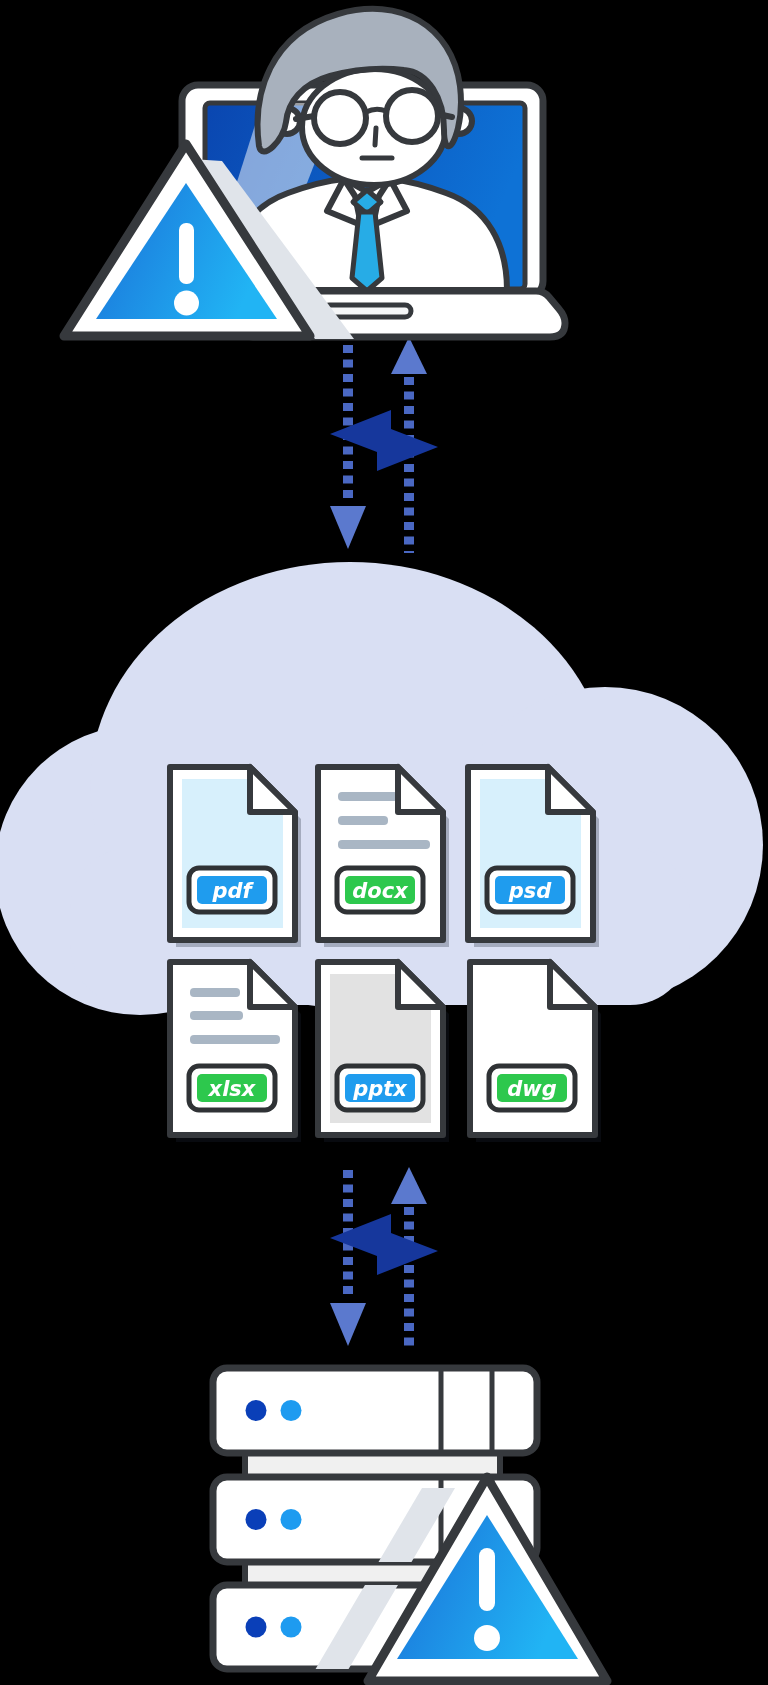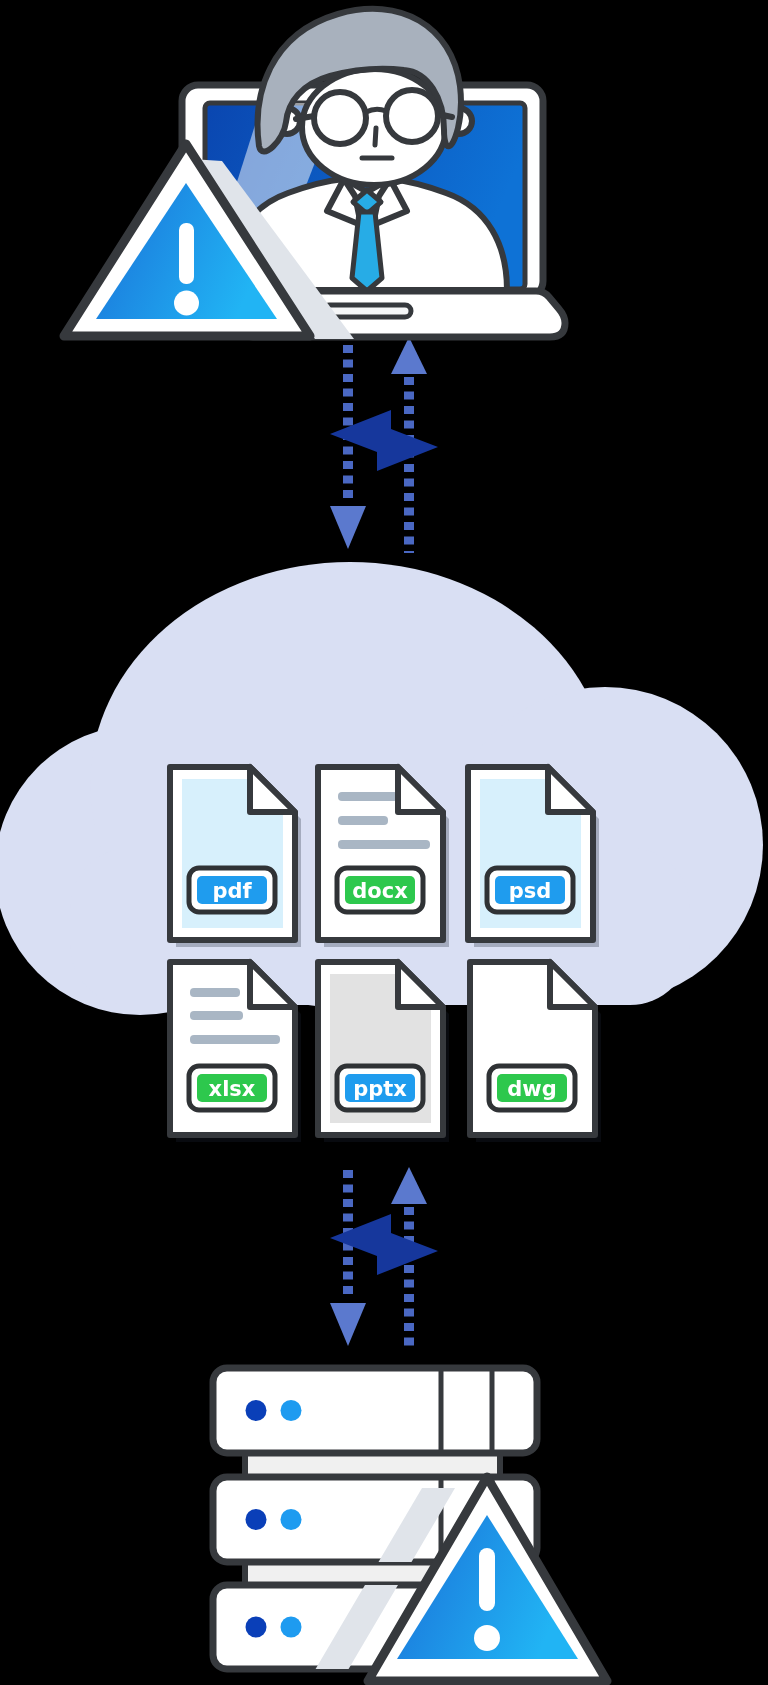--- a/index.html
+++ b/index.html
@@ -1,16 +1,16 @@
 <!DOCTYPE html>
 <html><head>
 <meta charset="utf-8">
 <style>
   html,body{margin:0;padding:0;background:#000;}
-  .stage{position:relative;width:768px;height:1685px;overflow:hidden;background:#3b82f6;}
+  .stage{position:relative;width:768px;height:1685px;overflow:hidden;background:#3b82f6;font-style:italic;}
   svg{display:block;}
   text.badge-label{
     font-family:"DejaVu Sans","Liberation Sans",sans-serif;
     font-weight:bold;
     font-size:21px;
     fill:#ffffff;
     text-anchor:middle;
   }
 </style>
 </head>

